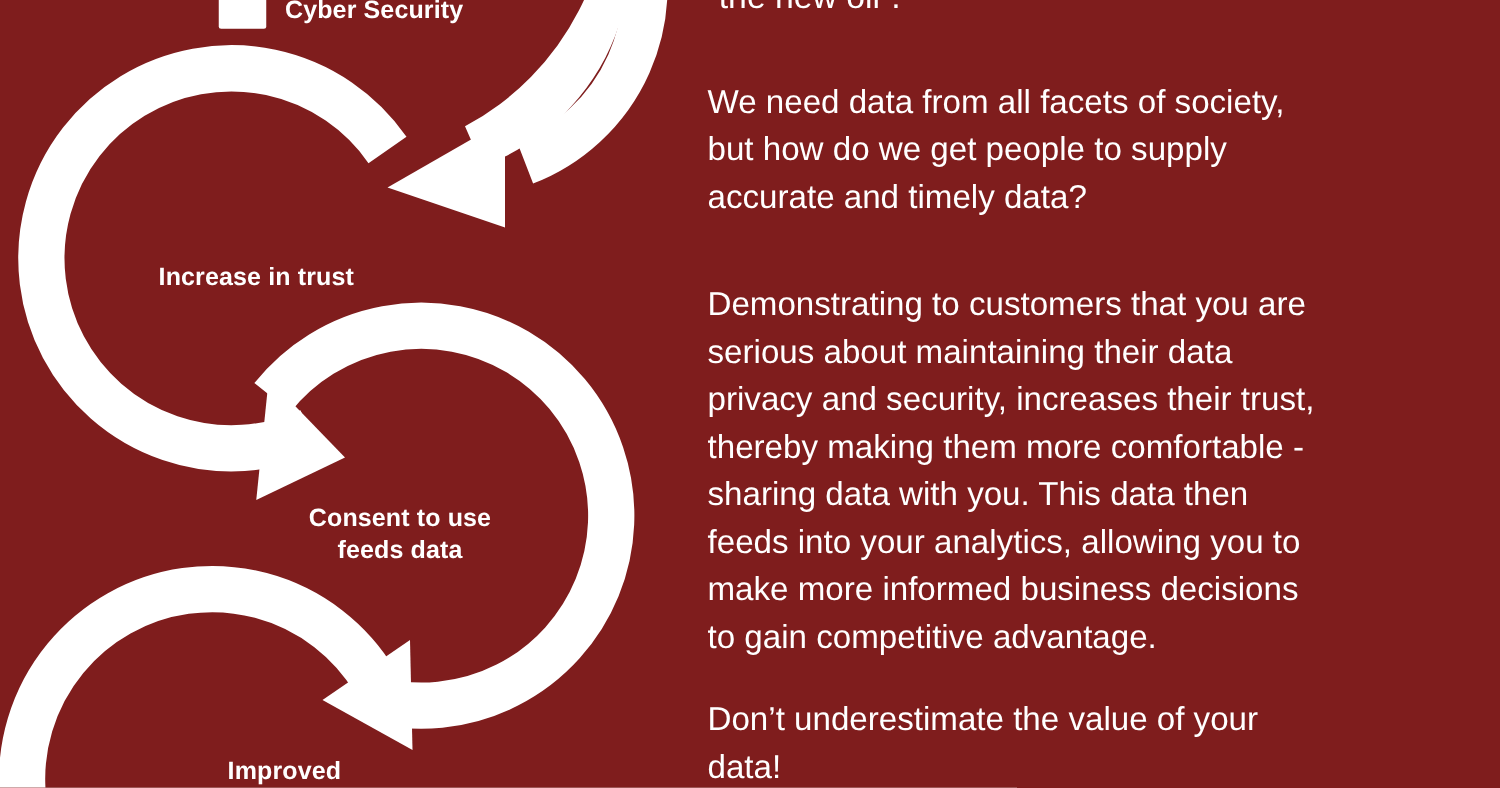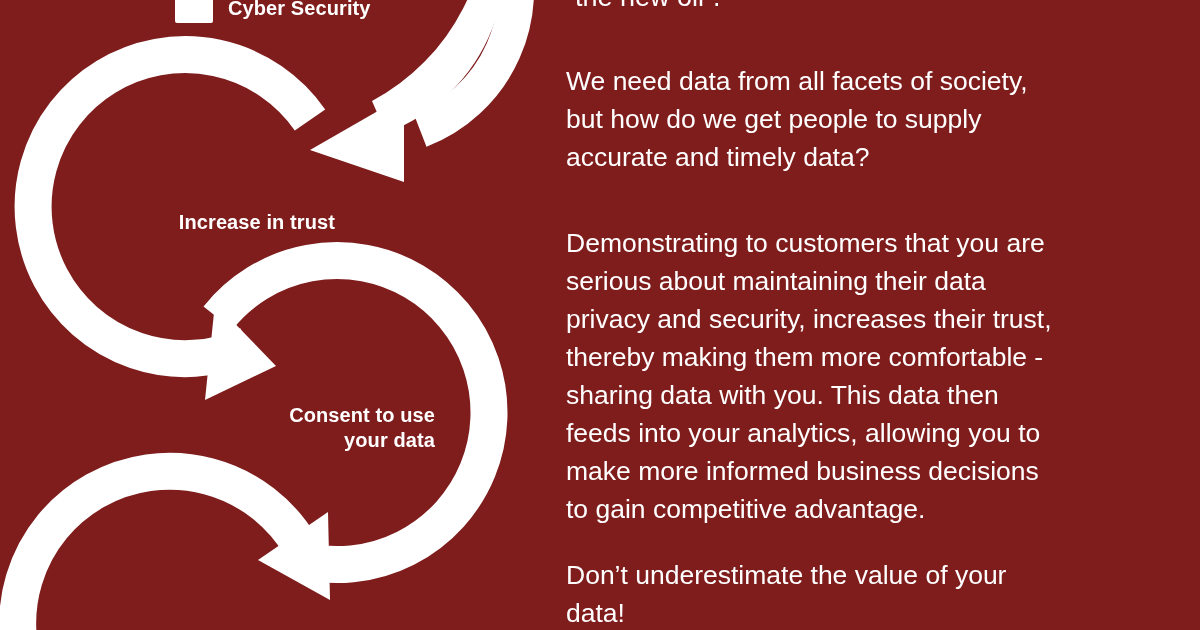--- a/index.html
+++ b/index.html
@@ -38,21 +38,21 @@
   }
 
   .cycle-label {
     position: absolute;
     color: #ffffff;
     font-family: "Liberation Sans", sans-serif;
     font-weight: bold;
     font-size: 20px;
     line-height: 25px;
     letter-spacing: 0.1px;
-    text-align: right;
+    text-align: center;
     white-space: pre-line;
     margin: 0;
   }
   #label-cyber-security {
     left: 228px;
     top: -4px;
     width: 200px;
     text-align: left;
   }
   #label-increase-trust {
@@ -163,22 +163,23 @@
       </g>
     </svg>
 
     <div id="icon-block"></div>
 
     <p class="cycle-label" id="label-cyber-security">Cyber Security</p>
 
     <p class="cycle-label" id="label-increase-trust">Increase in trust</p>
 
     <p class="cycle-label" id="label-consent">Consent to use
-your data</p>
-
+feeds data</p>
+
+    <p class="cycle-label" id="label-improved">Improved</p>
   </div>
 
   <div id="text-column">
 
     <p class="txt bold" id="heading-tail">“the new oil”.</p>
 
     <p class="txt" id="para-1">We need data from all facets of society,
 but how do we get people to supply
 accurate and timely data?</p>
 

